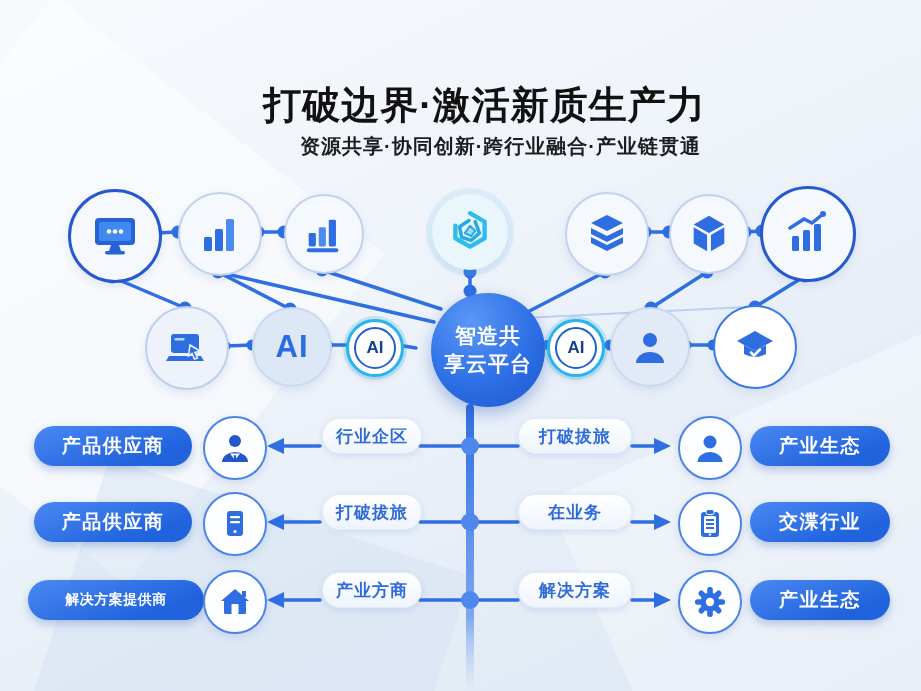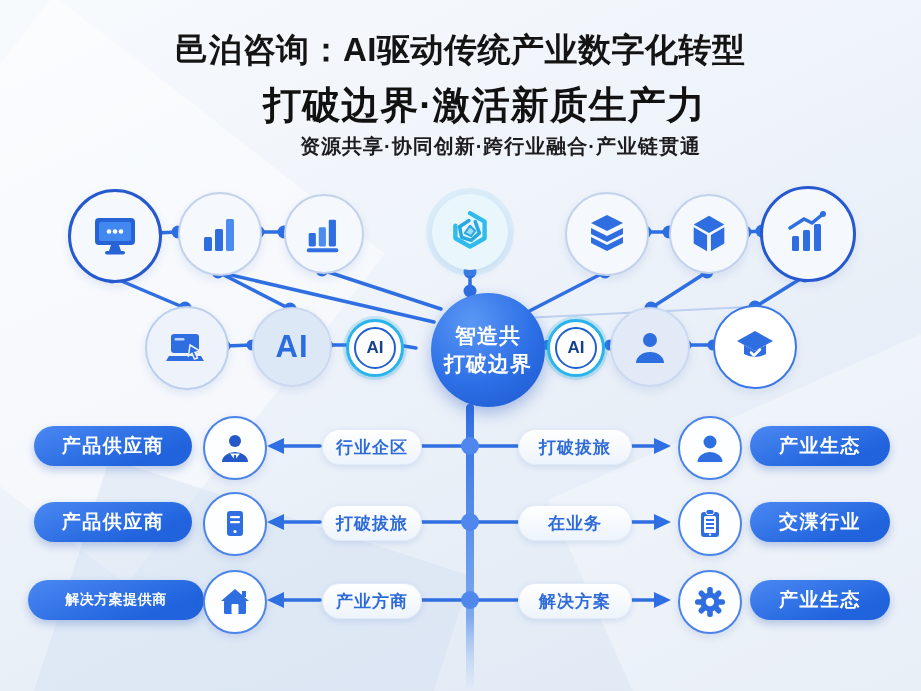--- a/index.html
+++ b/index.html
@@ -46,41 +46,40 @@
     box-shadow:0 6px 16px rgba(30,80,190,.35);}
 
   .row{position:absolute;left:0;width:807px;height:60px;z-index:2;}
   .pill-blue{position:absolute;top:10px;height:40px;border-radius:21px;
     background:linear-gradient(160deg,#4a88f2 0%,#2063dd 75%);color:#fff;font-weight:700;font-size:19px;
     display:flex;align-items:center;justify-content:center;letter-spacing:1.5px;
     box-shadow:0 4px 9px rgba(32,80,180,.28);}
   .pill-left{left:34px;width:158px;}
   .pill-left.wide{left:28px;width:176px;font-size:14px;letter-spacing:.5px;}
   .pill-right{left:750px;width:140px;}
-  .pill-light{position:absolute;top:13px;height:34px;border-radius:18px;
+  .pill-light{position:absolute;top:2px;height:34px;border-radius:18px;
     background:linear-gradient(180deg,#ffffff 0%,#eef4fc 100%);color:#2f6bd8;font-weight:700;font-size:17px;
     display:flex;align-items:center;justify-content:center;letter-spacing:1px;
     border:1px solid #e2ebf8;box-shadow:0 2px 6px rgba(80,120,200,.18);}
   .pill-mid-left{left:322px;width:98px;}
   .pill-mid-right{left:518px;width:112px;}
   .row-circle{position:absolute;top:0;width:60px;height:60px;border-radius:50%;background:#fdfeff;
     border:2.5px solid #4b83e8;display:flex;align-items:center;justify-content:center;
     box-shadow:0 3px 8px rgba(60,100,180,.16);}
   .rc-left{left:203px;}
   .rc-right{left:678px;}
 </style>
 </head>
 <body>
 
 <div class="stage">
   <div class="deco deco1"></div>
   <div class="deco deco2"></div>
   <div class="deco deco3"></div>
 
-  <div class="t1">邑泊咨询：AI驱动传统产业数字化转型</div>
   <div class="t2">打破边界·激活新质生产力</div>
   <div class="t3">资源共享·协同创新·跨行业融合·产业链贯通</div>
 
   <svg class="net" width="921" height="691">
     <defs>
       <linearGradient id="vgrad" x1="0" y1="0" x2="0" y2="1">
         <stop offset="0" stop-color="#2f6fe2"></stop>
         <stop offset="0.75" stop-color="#7da8ef"></stop>
         <stop offset="1" stop-color="#bcd2f3" stop-opacity="0.1"></stop>
       </linearGradient>
@@ -242,21 +241,21 @@
       <polygon points="26,20 36,26 31,27.5 33.5,33 30.5,34 28,28.5 24.5,31" fill="#2e6ee0" stroke="#eef3fb" stroke-width="1.5"></polygon>
     </svg>
   </div>
   <div class="node n-ailt">AI</div>
   <div class="ai-ring r-left">
     <span class="ai-ring-inner">AI</span>
   </div>
 
   <div class="center-circle">
     <span>智造共</span>
-    <span>打破边界</span>
+    <span>享云平台</span>
   </div>
 
   <div class="ai-ring r-right">
     <span class="ai-ring-inner">AI</span>
   </div>
   <div class="node n-person">
     <svg width="40" height="40" viewBox="0 0 40 40">
       <circle cx="20" cy="13" r="7" fill="#2e6ee0"></circle>
       <path d="M6 36 a14 11 0 0 1 28 0 Z" fill="#2e6ee0"></path>
     </svg>

